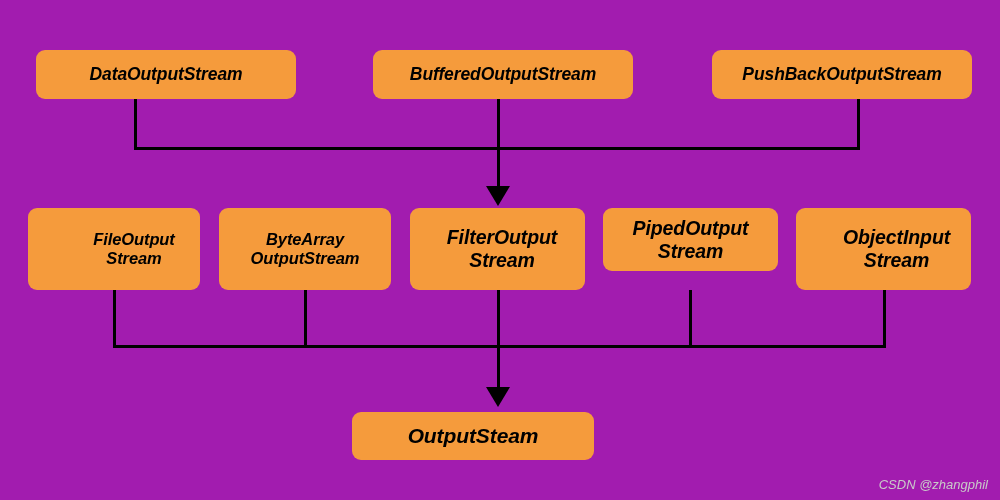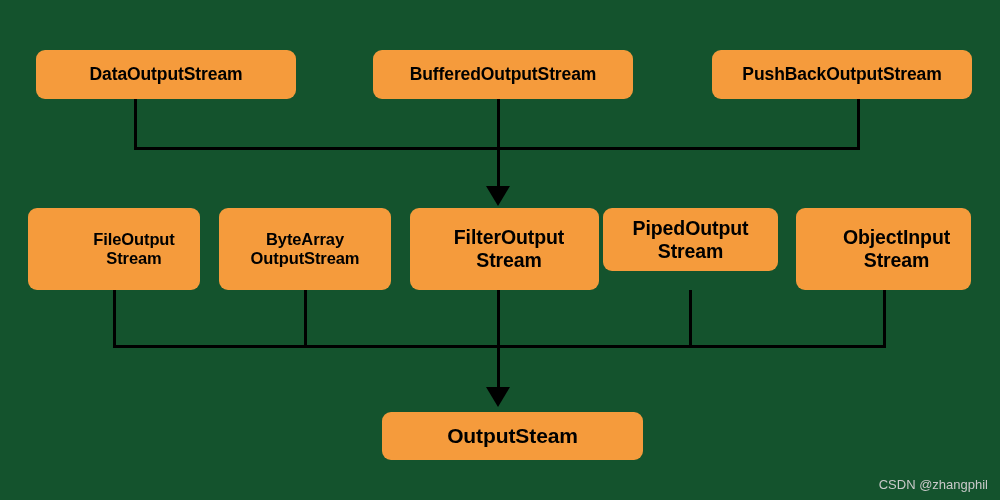--- a/index.html
+++ b/index.html
@@ -4,23 +4,24 @@
 <style>
   html, body {
     margin: 0;
     padding: 0;
     background: #ffffff;
   }
   #canvas {
     position: relative;
     width: 1000px;
     height: 500px;
-    background: #14532d;
+    background: #a21caf;
     overflow: hidden;
     font-family: "Liberation Sans", sans-serif;
+    font-style: italic;
   }
 
   
   .node {
     position: absolute;
     box-sizing: border-box;
     background: #F59B3C;
     border-radius: 9px;
     display: flex;
     align-items: center;
@@ -111,21 +112,21 @@
   <div class="node t-small" style="left:28px; top:208px; width:172px; height:82px;padding-left:40px;">
     <span class="label">FileOutput
 Stream</span>
   </div>
 
   <div class="node t-small" style="left:219px; top:208px; width:172px; height:82px;">
     <span class="label">ByteArray
 OutputStream</span>
   </div>
 
-  <div class="node t-big" style="left:410px; top:208px; width:189px; height:82px;padding-left:9px;">
+  <div class="node t-big" style="left:410px; top:208px; width:175px; height:82px;padding-left:9px;">
     <span class="label">FilterOutput
 Stream</span>
   </div>
 
   <div class="node t-big" style="left:603px; top:208px; width:175px; height:63px;">
     <span class="label">PipedOutput
 Stream</span>
   </div>
 
   <div class="node t-big" style="left:796px; top:208px; width:175px; height:82px;padding-left:26px;">
@@ -137,19 +138,19 @@
   <div class="conn-v" style="left:304px; top:290px; height:58px;"></div>
   <div class="conn-v" style="left:497px; top:290px; height:58px;"></div>
   <div class="conn-v" style="left:689px; top:290px; height:58px;"></div>
   <div class="conn-v" style="left:883px; top:290px; height:58px;"></div>
 
   <div class="conn-h" style="left:113px; top:345px; width:773px;"></div>
 
   <div class="conn-v" style="left:497px; top:345px; height:44px;"></div>
   <div class="arrow-head" style="left:486px; top:387px;"></div>
 
-  <div class="node t-bottom" style="left:382px; top:412px; width:261px; height:48px;">
+  <div class="node t-bottom" style="left:352px; top:412px; width:242px; height:48px;">
     <span class="label">OutputSteam</span>
   </div>
 
   <div id="watermark">CSDN @zhangphil</div>
 
 </div>
 
 </body></html>

